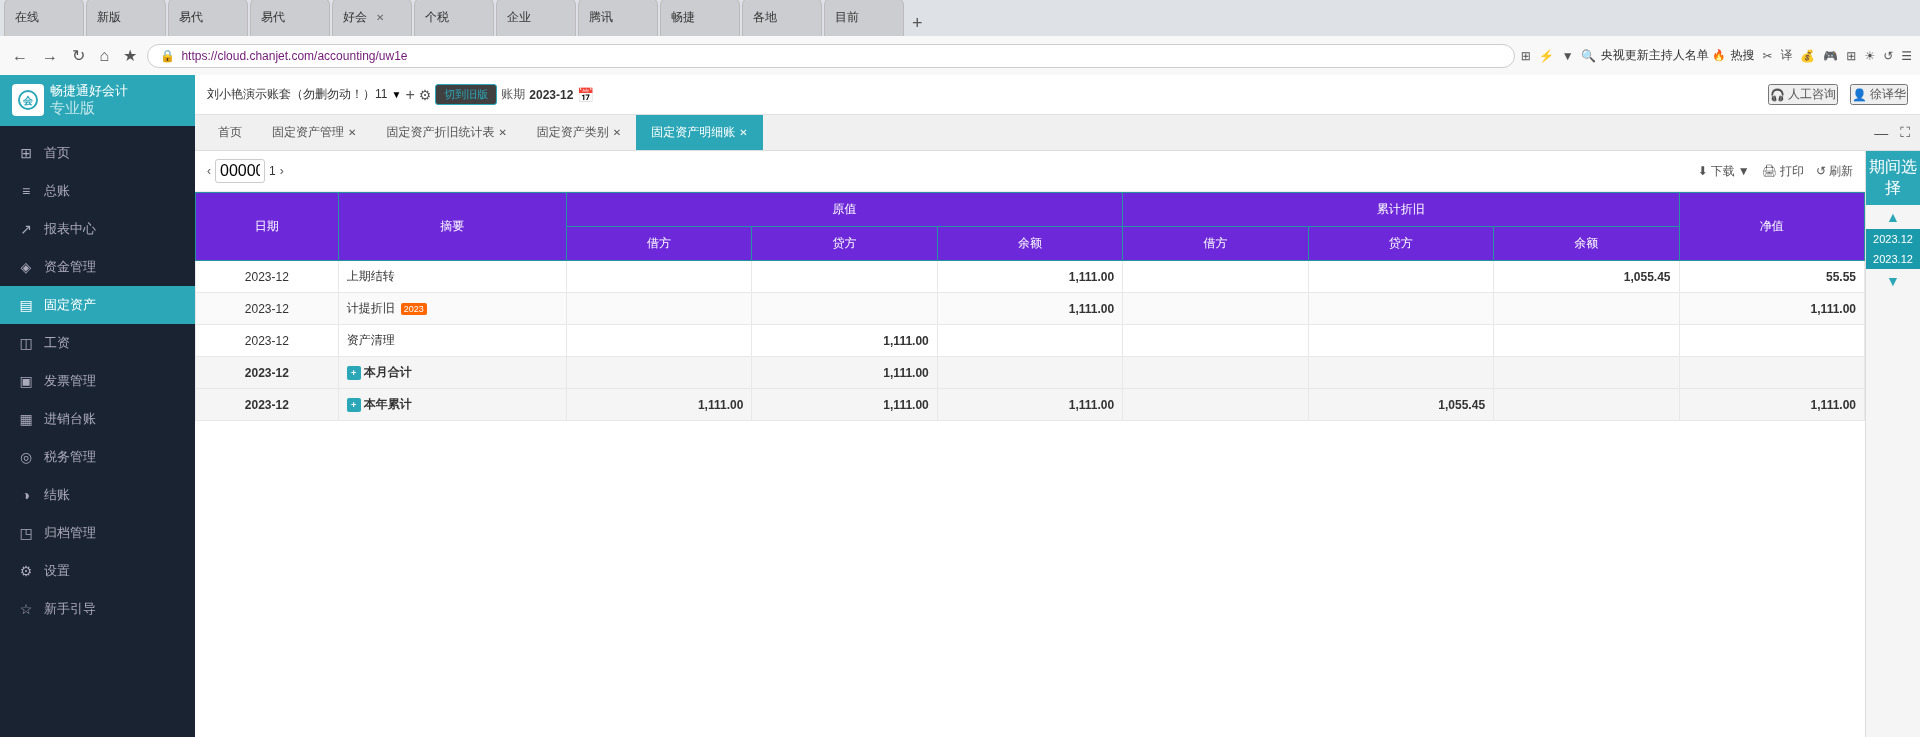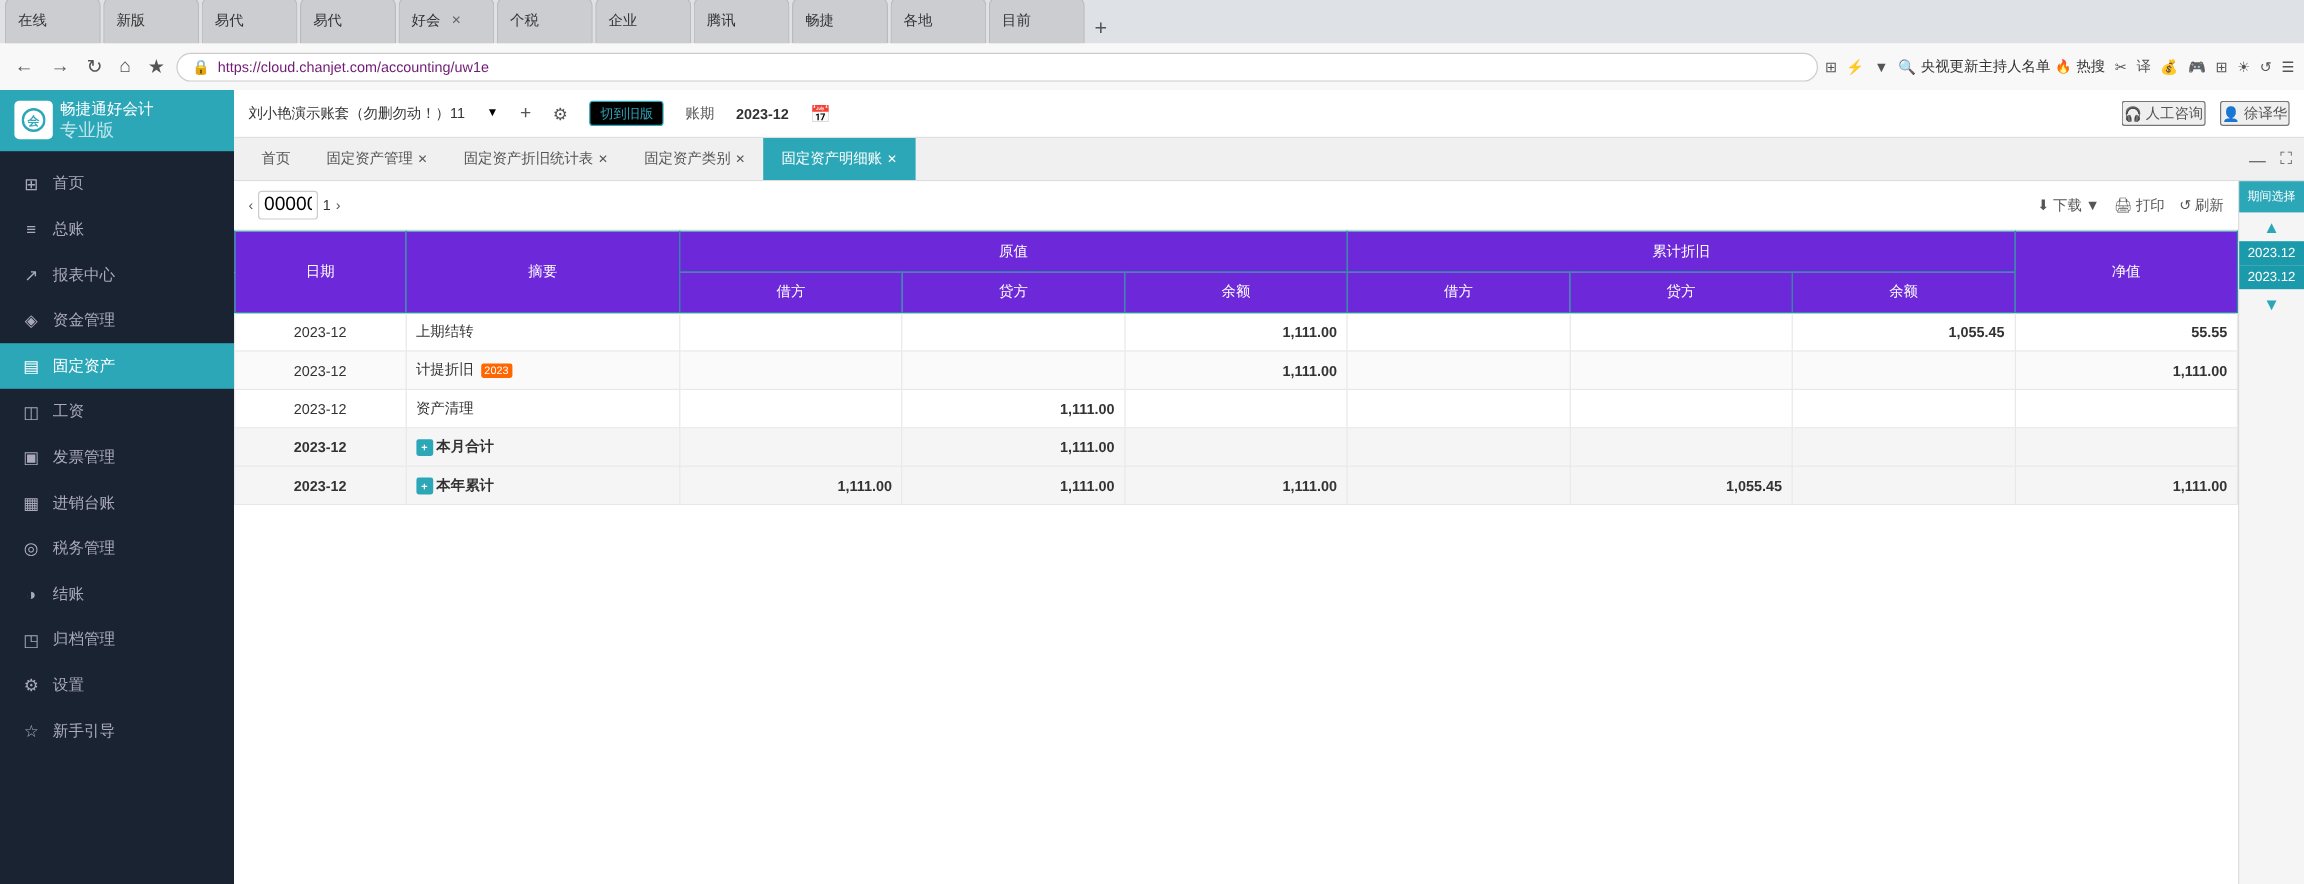--- a/index.html
+++ b/index.html
@@ -29,22 +29,22 @@
     .logo-sub { font-size: 15px; color: rgba(255,255,255,0.7); }
     .sidebar-menu { flex: 1; padding: 8px 0; }
     .menu-item { display: flex; align-items: center; gap: 10px; padding: 10px 18px; font-size: 13px; color: #aab; cursor: pointer; }
     .menu-item.active { background: #2ba7b8; color: #fff; }
     .menu-icon { font-size: 14px; width: 16px; text-align: center; }
 
     
     .main-content { flex: 1; background: #f5f5f5; display: flex; flex-direction: column; }
 
     
-    .top-bar { background: #fff; height: 40px; display: flex; align-items: center; padding: 0 12px; gap: 18px; border-bottom: 1px solid #e0e0e0; }
-    .period-badge { background: #000000; border: 1px solid #2ba7b8; border-radius: 3px; padding: 2px 8px; font-size: 11px; color: #2ba7b8; cursor: pointer; }
+    .top-bar { background: #fff; height: 40px; display: flex; align-items: center; padding: 0 12px; gap: 4px; border-bottom: 1px solid #e0e0e0; }
+    .period-badge { background: #404040; border: 1px solid #2ba7b8; border-radius: 3px; padding: 2px 8px; font-size: 11px; color: #2ba7b8; cursor: pointer; }
     .top-bar-actions { margin-left: auto; display: flex; align-items: center; gap: 12px; }
     .action-btn { font-size: 12px; color: #555; cursor: pointer; display: flex; align-items: center; gap: 3px; }
 
     
     .page-tabs { background: #f0f0f0; display: flex; align-items: center; border-bottom: 1px solid #ddd; padding: 0 8px; height: 36px; gap: 0; }
     .page-tab { padding: 8px 14px; font-size: 12px; color: #555; cursor: pointer; border: 1px solid transparent; display: flex; align-items: center; gap: 4px; }
     .page-tab.active { background: #2ba7b8; color: #fff; border-radius: 0; }
     .page-tab-close { font-size: 10px; color: inherit; cursor: pointer; }
     .page-tab-actions { margin-left: auto; display: flex; align-items: center; gap: 8px; }
     .icon-btn { background: none; border: none; cursor: pointer; font-size: 14px; color: #555; padding: 2px; }
@@ -65,21 +65,21 @@
     .ledger-table th { background: #6d28d9; color: #fff; padding: 8px 6px; text-align: center; border: 1px solid #25939f; font-weight: normal; }
     .ledger-table td { padding: 7px 8px; text-align: center; border: 1px solid #e8e8e8; color: #333; }
     .ledger-table tr:nth-child(even) td { background: #fafafa; }
     .ledger-table .num { text-align: right; font-weight: bold; }
     .ledger-table .left { text-align: left; }
     .total-row td { background: #f5f5f5 !important; font-weight: bold; }
     .row-icon { display: inline-block; width: 14px; height: 14px; background: #2ba7b8; color: #fff; font-size: 9px; border-radius: 2px; text-align: center; line-height: 14px; margin-right: 3px; }
 
     
     .period-panel { width: 55px; background: #f5f5f5; border-left: 1px solid #ddd; display: flex; flex-direction: column; font-size: 11px; }
-    .period-header { background: #2ba7b8; color: #fff; text-align: center; padding: 6px 2px; font-size: 10px; }
+    .period-header { background: #2ba7b8; color: #fff; text-align: center; padding: 6px 2px; font-size: 16px; }
     .period-year { background: #1a9aaa; color: #fff; text-align: center; padding: 4px 2px; font-size: 11px; cursor: pointer; }
     .period-month { text-align: center; padding: 5px 2px; color: #555; cursor: pointer; border-bottom: 1px solid #e8e8e8; }
     .period-month.active { background: #2ba7b8; color: #fff; border-radius: 3px; }
     .scroll-up { text-align: center; padding: 4px; cursor: pointer; color: #2ba7b8; font-size: 14px; }
     .scroll-down { text-align: center; padding: 4px; cursor: pointer; color: #2ba7b8; font-size: 14px; }
   </style>
 </head>
 <body>
 
 <div class="browser-chrome">

